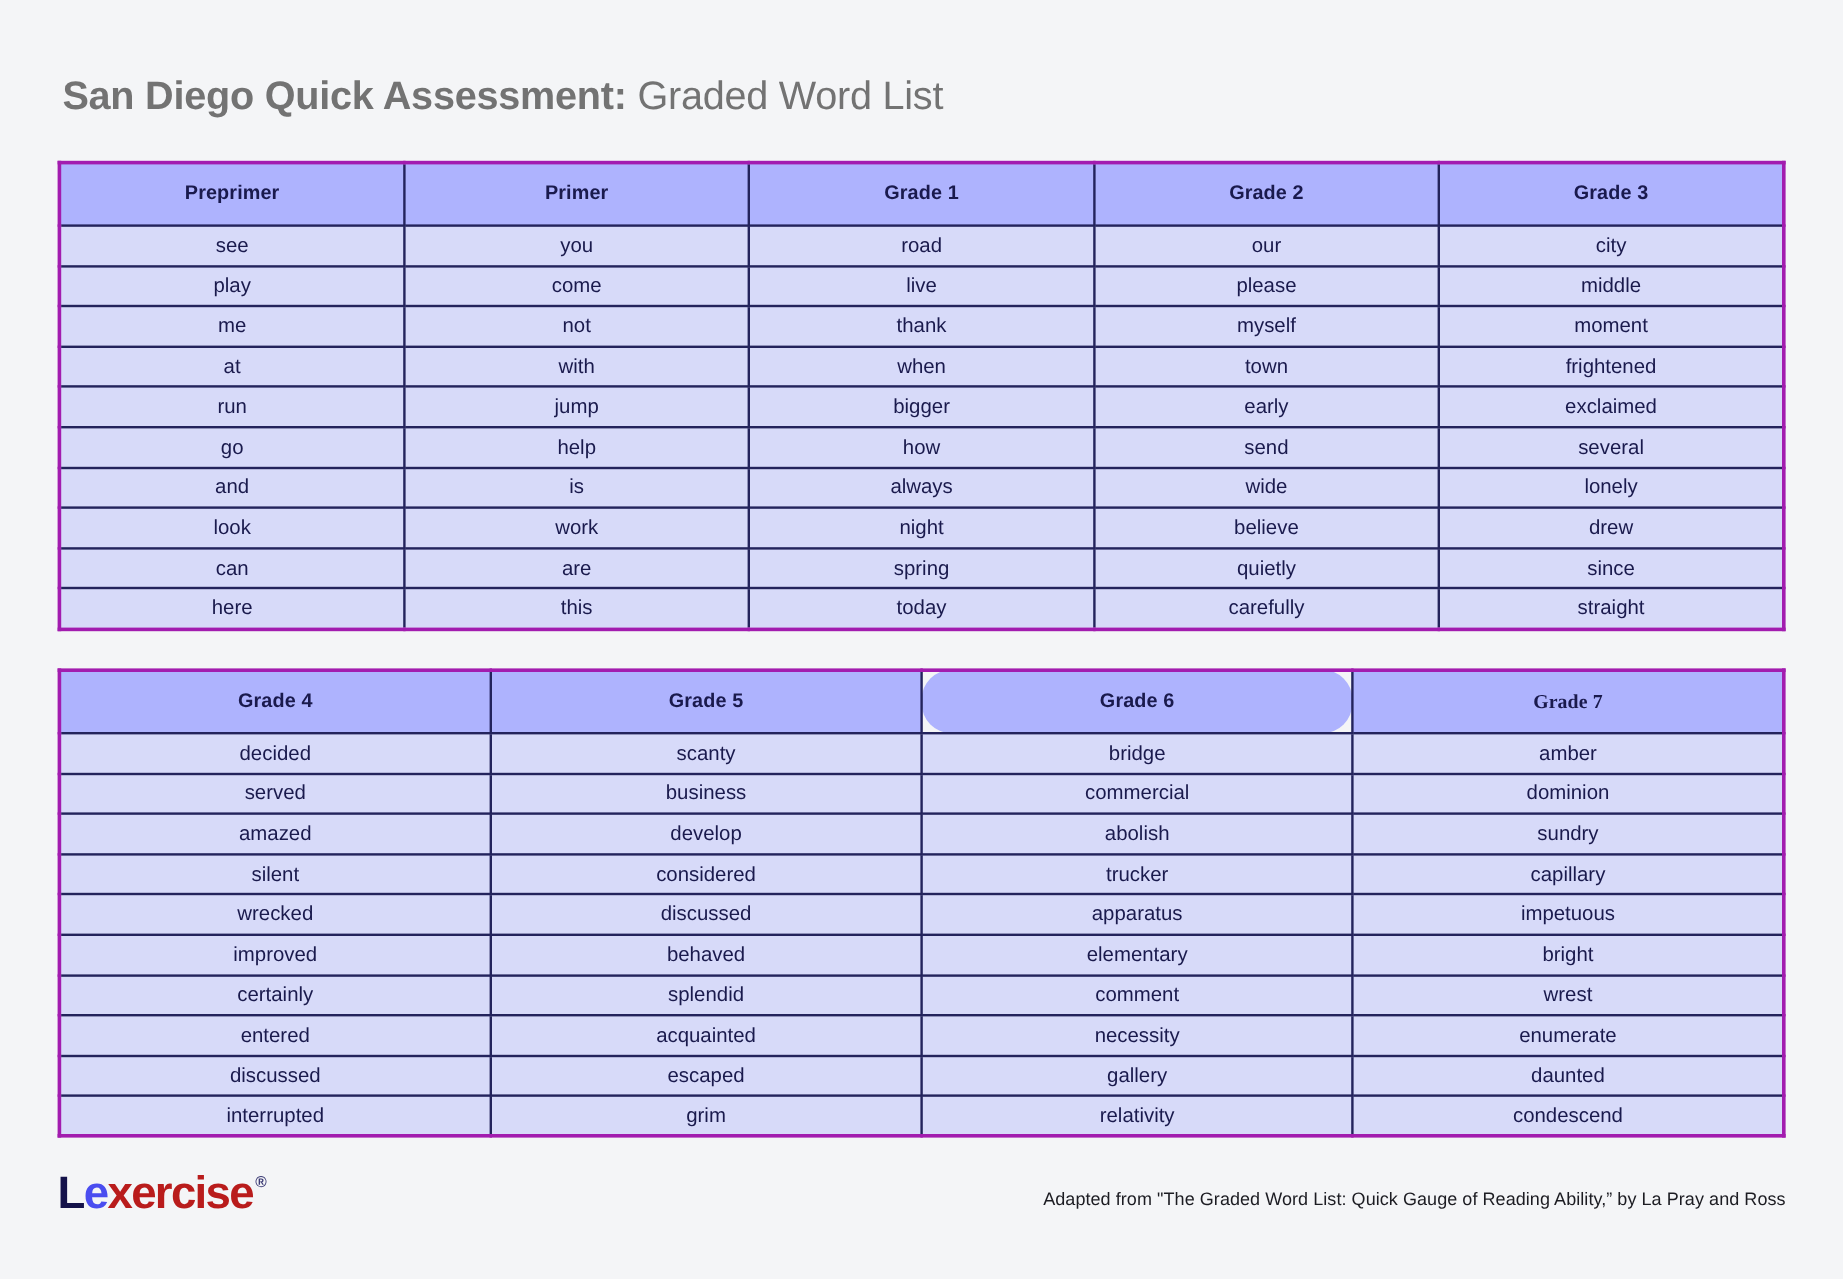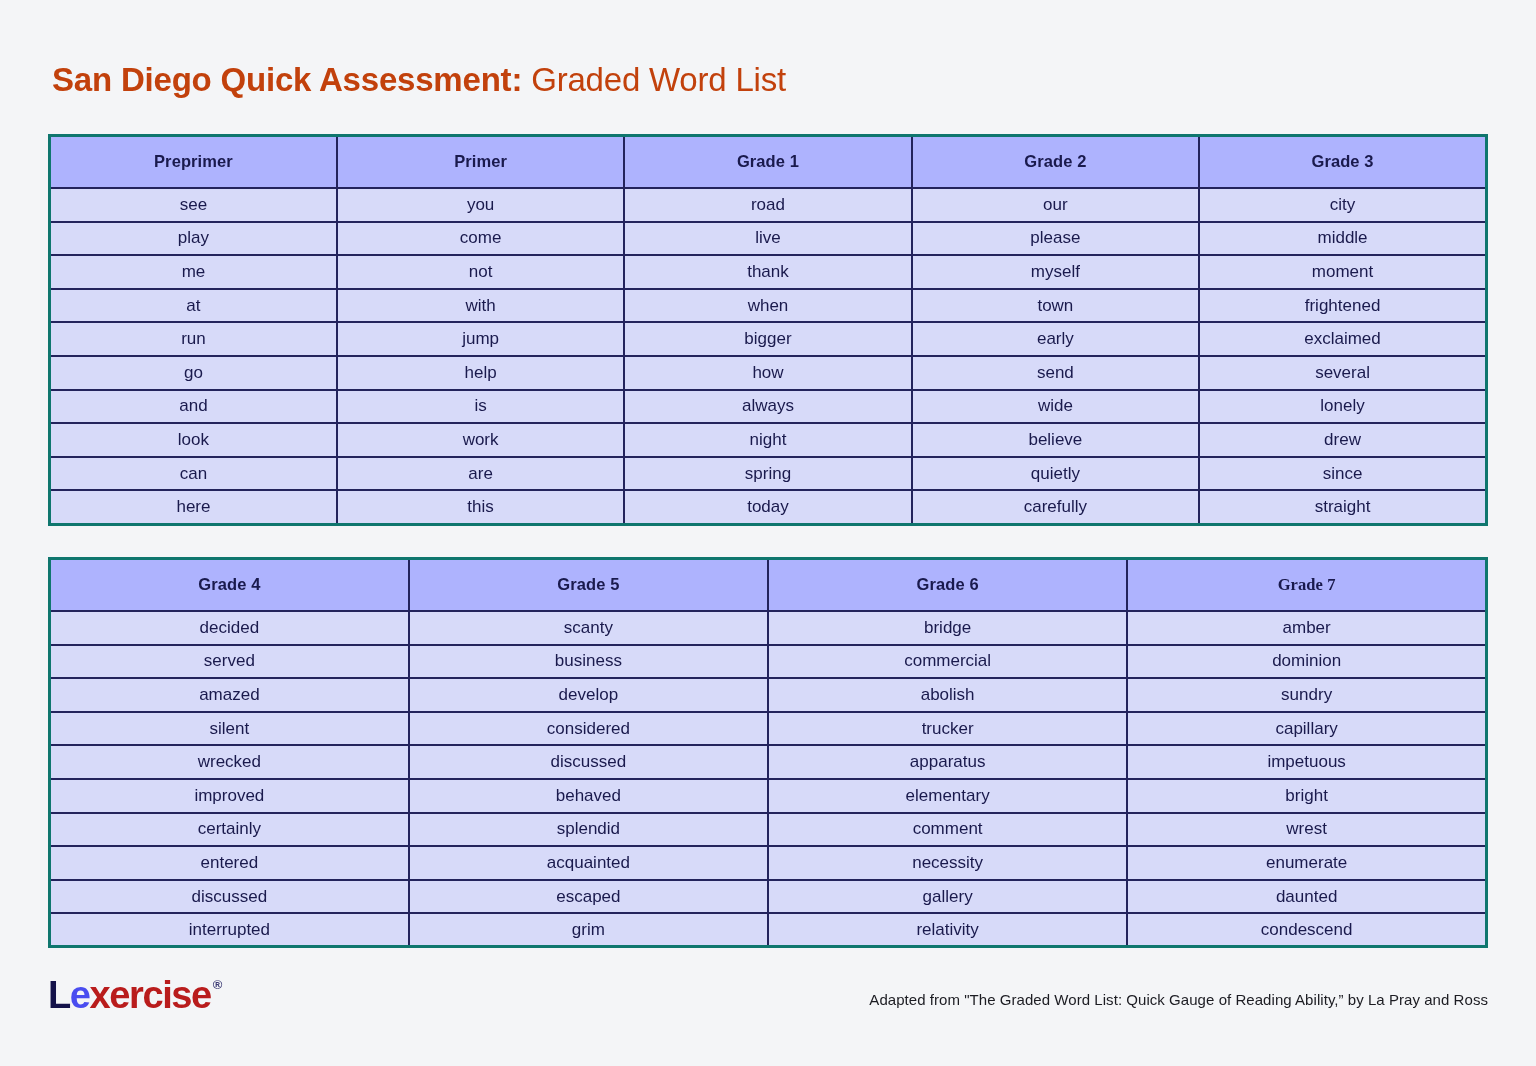--- a/index.html
+++ b/index.html
@@ -23,35 +23,35 @@
     padding: 48px 48px 0 48px;
     position: relative;
   }
 
   
   .page-title {
     margin: 12px 0 0 4px;
     font-size: 33px;
     line-height: 1.2;
     letter-spacing: -0.2px;
-    color: #c2410c;
+    color: #737373;
     white-space: nowrap;
   }
   .page-title .t-bold {
     font-weight: 700;
   }
   .page-title .t-light {
     font-weight: 400;
   }
 
   
   .word-table {
     width: 1440px;
     border-collapse: collapse;
-    border: 3px solid #0f766e;
+    border: 3px solid #a21caf;
     table-layout: fixed;
   }
   .table-1 { margin-top: 34px; }
   .table-2 { margin-top: 31px; }
 
   .word-table th,
   .word-table td {
     border: 2px solid #23235c;
     text-align: center;
     vertical-align: middle;
@@ -208,21 +208,21 @@
           <td>straight</td>
         </tr>
       </tbody>
   </table>
 
   <table class="word-table table-2">
     <thead>
       <tr id="t2-head">
           <th style="width: 25%;">Grade 4</th>
           <th style="width: 25%;">Grade 5</th>
-          <th style="width: 25%;">Grade 6</th>
+          <th style="width: 25%; border-radius: 25px;">Grade 6</th>
           <th style="width: 25%; font-family: Liberation Serif, serif;">Grade 7</th>
         </tr>
     </thead>
     <tbody id="t2-body">
         <tr>
           <td>decided</td>
           <td>scanty</td>
           <td>bridge</td>
           <td>amber</td>
         </tr>

